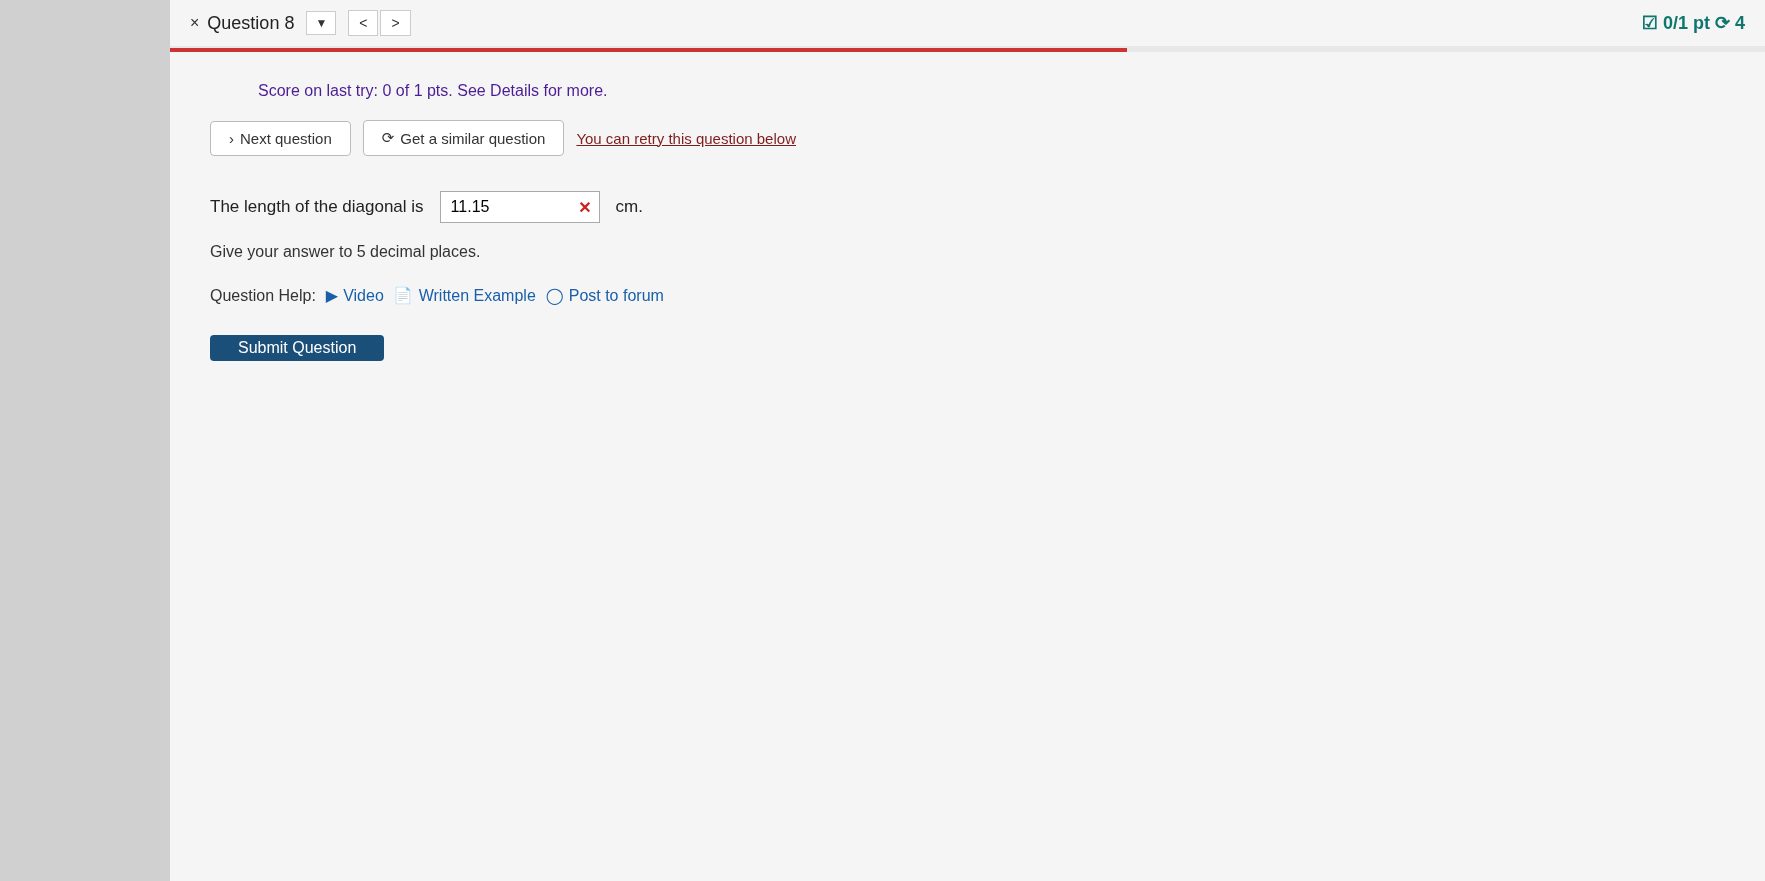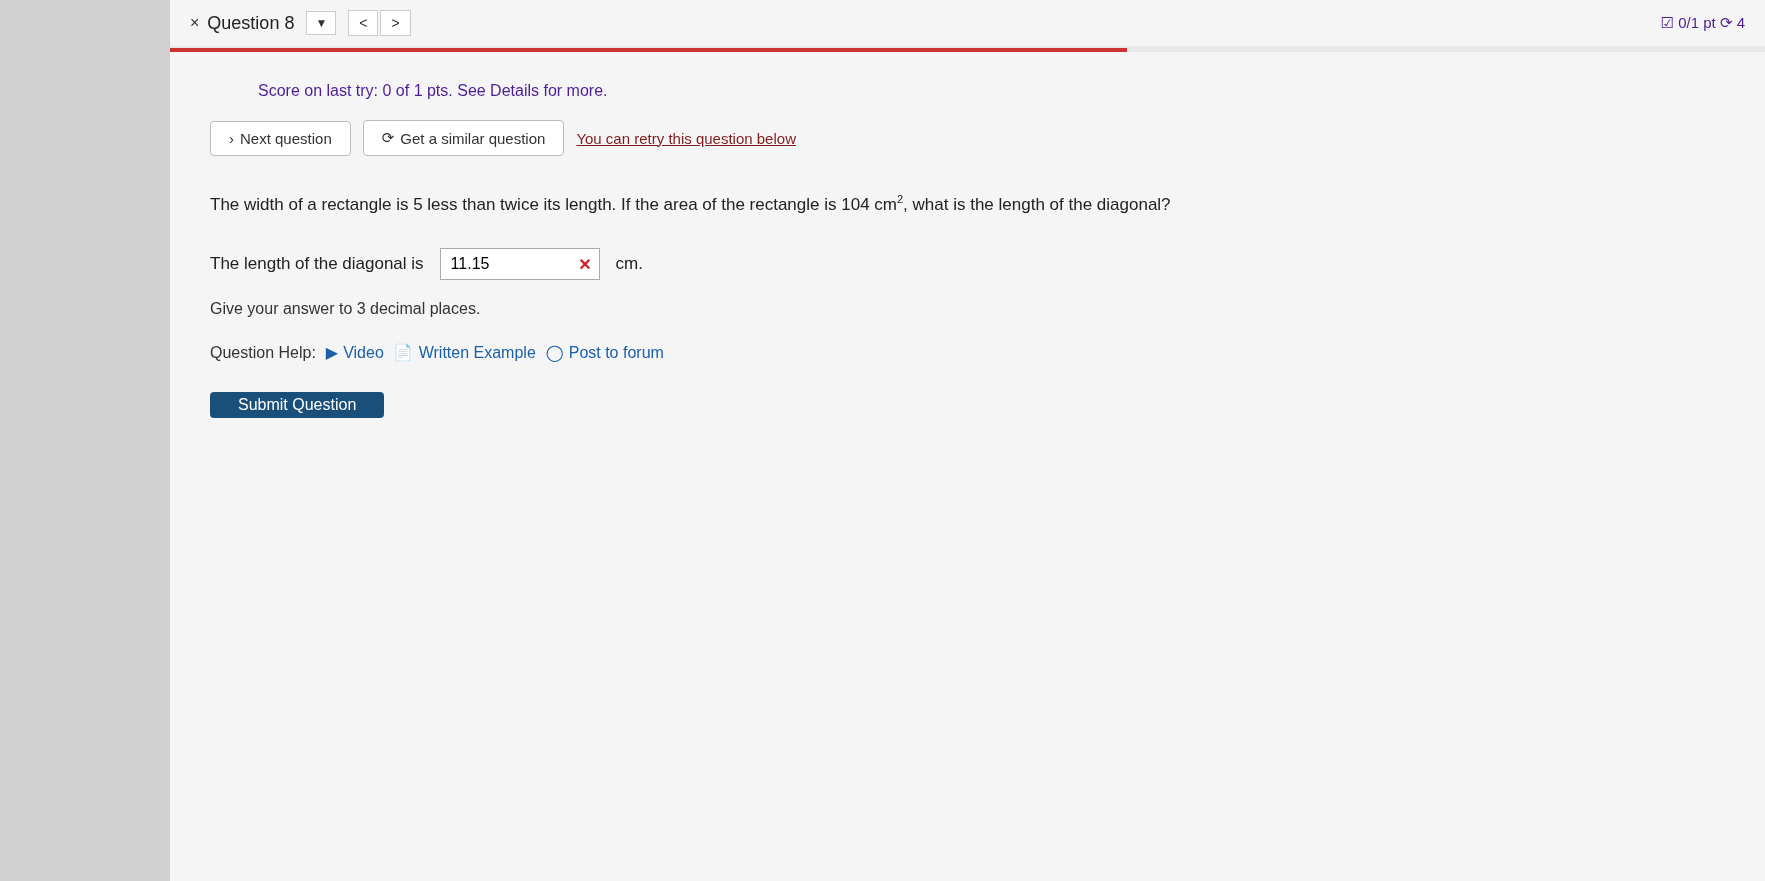--- a/index.html
+++ b/index.html
@@ -81,22 +81,23 @@
       cursor: pointer;
       font-size: 12px;
       color: #333;
       background-color: #fff;
     }
 
     .top-bar-right {
       display: flex;
       align-items: center;
       gap: 8px;
-      font-size: 15px;
-      color: #4c1d95;
+      font-size: 18px;
+      color: #0f766e;
+      font-weight: bold;
     }
 
     .red-bar {
       height: 4px;
       background: linear-gradient(to right, #cc3333 60%, #e8e8e8 60%);
       width: 100%;
     }
 
     .question-area {
       padding: 30px 40px;
@@ -266,36 +267,33 @@
         <span>Next question</span>
       </button>
       <button class="btn-similar">
         <span>⟳</span>
         <span>Get a similar question</span>
       </button>
       <span class="retry-text">You can retry this question below</span>
     </div>
 
     
-    <div class="question-text">
-      <span>The width of a rectangle is 5 less than twice its length. If the area of the rectangle is 104 cm</span><sup>2</sup><span>, what is the length of the diagonal?</span>
-    </div>
 
     
     <div class="answer-line">
       <span>The length of the diagonal is</span>
       <div class="answer-input-wrapper">
         <input class="answer-input" type="text" value="11.15" style="">
         <span class="clear-icon">✕</span>
       </div>
       <span>cm.</span>
     </div>
 
     
-    <div class="decimal-note">Give your answer to 3 decimal places.</div>
+    <div class="decimal-note">Give your answer to 5 decimal places.</div>
 
     
     <div class="question-help">
       <span>Question Help:</span>
       <a href="#" class="help-link">
         <span>▶</span>
         <span>Video</span>
       </a>
       <a href="#" class="help-link">
         <span>📄</span>

